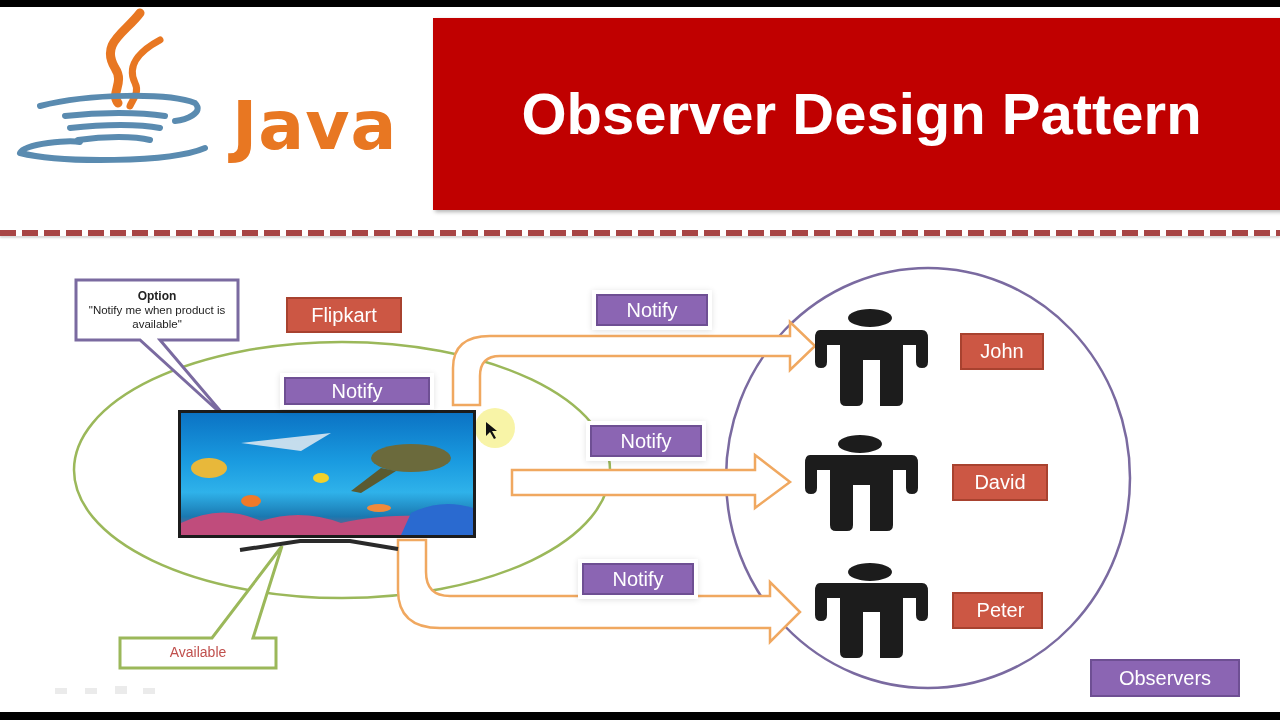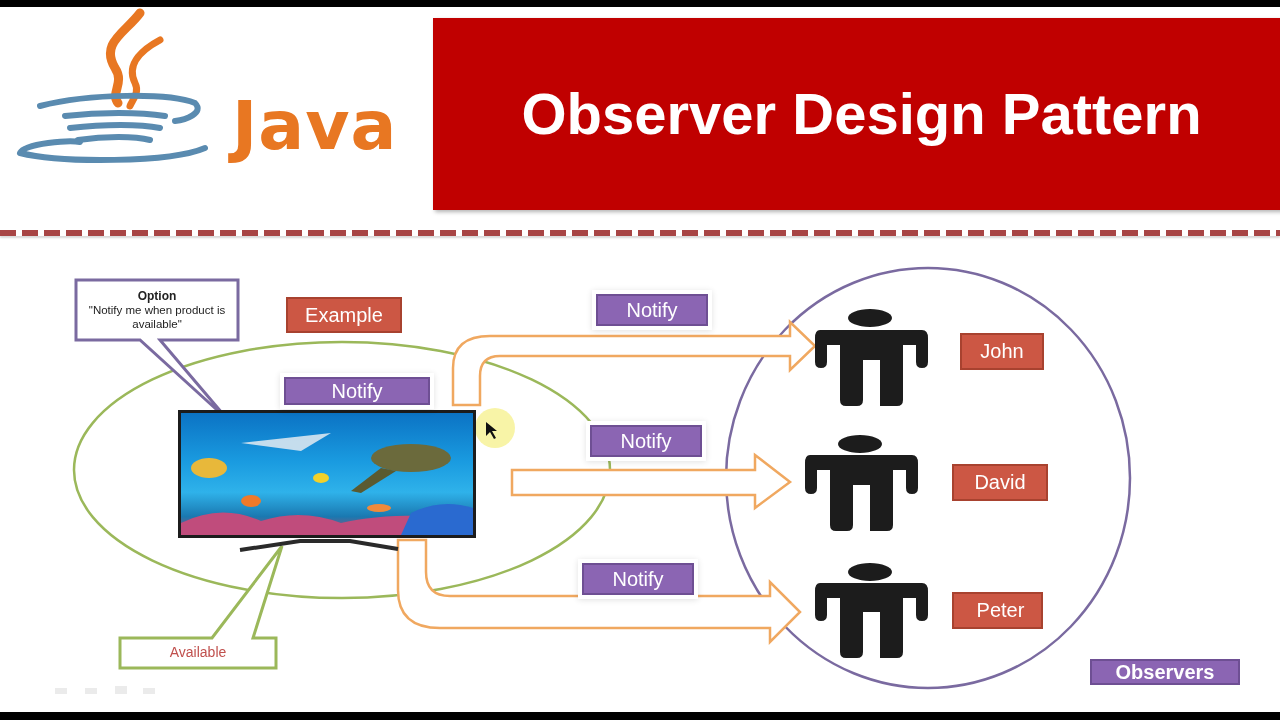--- a/index.html
+++ b/index.html
@@ -142,26 +142,26 @@
     <path d="M200 55 L170 78 L180 80 L215 58 Z" fill="#5a5a30"></path>
     <ellipse cx="28" cy="55" rx="18" ry="10" fill="#e8b83a"></ellipse>
     <ellipse cx="70" cy="88" rx="10" ry="6" fill="#f07a2a"></ellipse>
     <ellipse cx="140" cy="65" rx="8" ry="5" fill="#f2d12a"></ellipse>
     <ellipse cx="198" cy="95" rx="12" ry="4" fill="#f08a3a"></ellipse>
     <path d="M0 110 Q40 90 80 108 Q120 95 160 110 Q210 98 292 105 V122 H0 Z" fill="#c04c7c"></path>
     <path d="M230 100 Q260 85 292 95 V122 H220 Z" fill="#2a6ad0"></path>
   </svg>
 </div>
 
-<div class="label red" style="left:286px; top:297px; width:116px; height:36px;">Example</div>
+<div class="label red" style="left:286px; top:297px; width:116px; height:36px;">Flipkart</div>
 <div class="label purple" style="left:264px; top:377px; width:146px; height:28px;">Notify</div>
 
 <div class="label purple" style="left:576px; top:294px; width:112px; height:32px;">Notify</div>
 <div class="label purple" style="left:570px; top:425px; width:112px; height:32px;">Notify</div>
 <div class="label purple" style="left:562px; top:563px; width:112px; height:32px;">Notify</div>
 
 <div class="label red" style="left:960px; top:333px; width:84px; height:37px;">John</div>
 <div class="label red" style="left:952px; top:464px; width:96px; height:37px;">David</div>
 <div class="label red" style="left:952px; top:592px; width:91px; height:37px;padding-left:6px;">Peter</div>
 
-<div class="label purple" style="left:1070px; top:659px; width:150px; height:26px; box-shadow:none;font-weight:bold;">Observers</div>
+<div class="label purple" style="left:1070px; top:659px; width:150px; height:38px; box-shadow:none;">Observers</div>
 
 <div class="bar-bottom"></div>
 
 </body></html>

